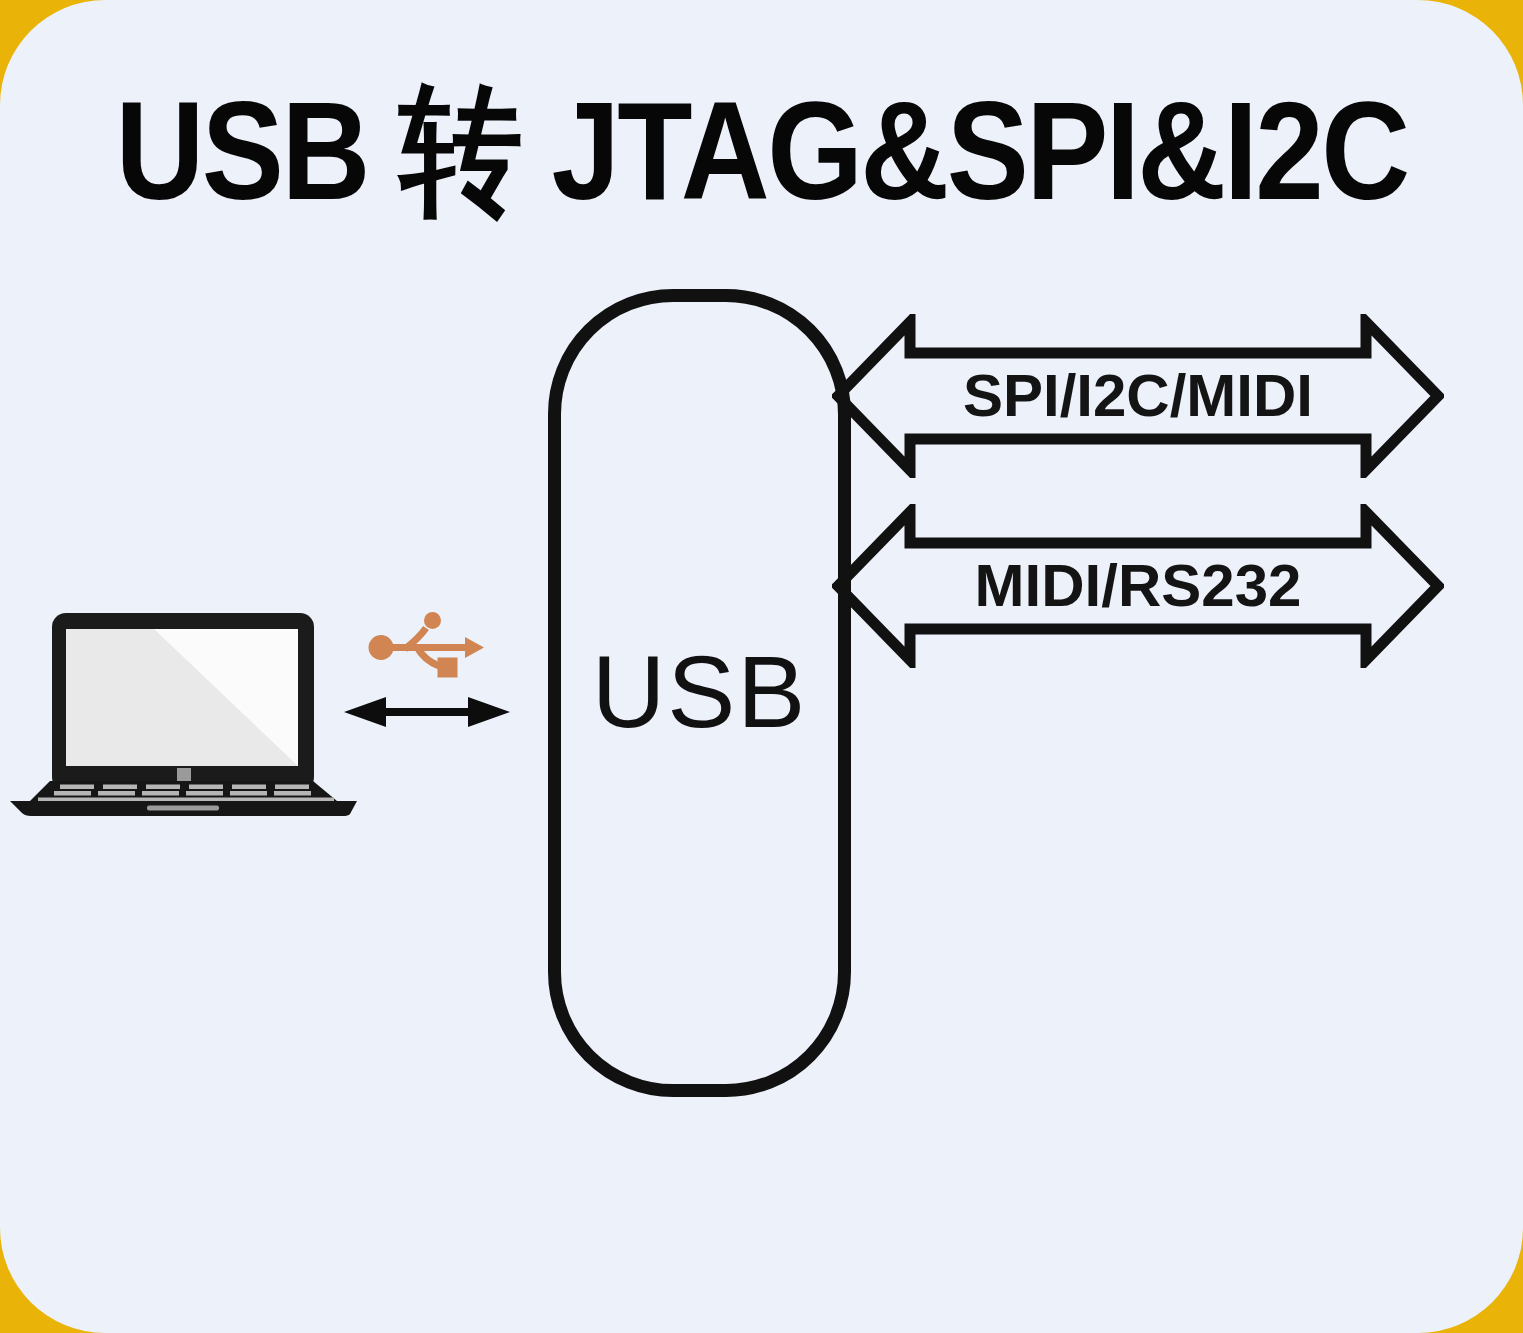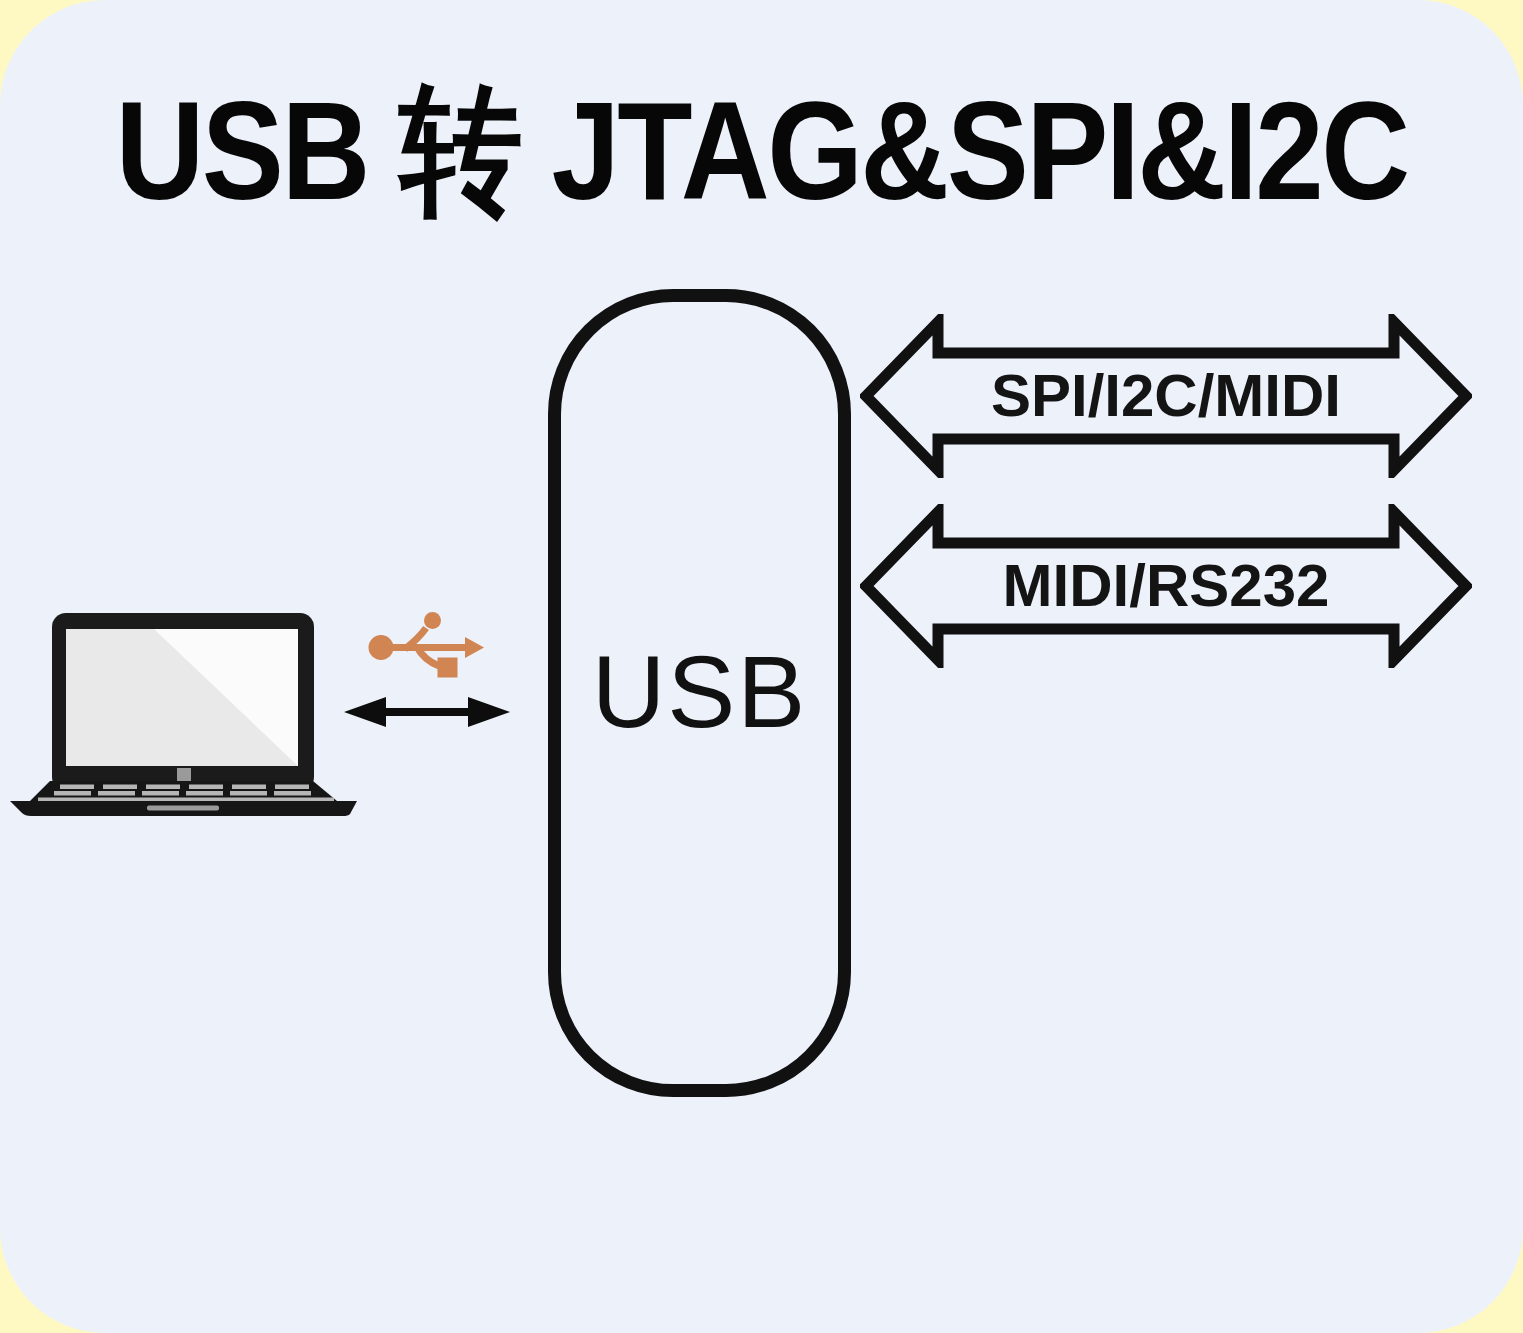--- a/index.html
+++ b/index.html
@@ -1,18 +1,18 @@
 <!DOCTYPE html>
 <html><head>
 <meta charset="utf-8">
 <style>
   html, body { margin: 0; padding: 0; background: #ffffff; }
   body { width: 1523px; height: 1333px; font-family: "Liberation Sans", "DejaVu Sans", sans-serif; }
 
-  .canvas { position: relative; width: 1523px; height: 1333px; background: #fef9c3; overflow: hidden; }
+  .canvas { position: relative; width: 1523px; height: 1333px; background: #eab308; overflow: hidden; }
 
   .card {
     position: absolute; inset: 0;
     background: #edf1fa;
     border-radius: 105px;
   }
 
   .title {
     position: absolute; top: 58px; left: 0; width: 100%;
     text-align: center;
@@ -35,21 +35,21 @@
     display: flex; flex-direction: row;
     align-items: center; justify-content: center;
     background: transparent;
   }
   .converter .line {
     font-size: 102px; font-weight: 500; color: #111111;
     line-height: 1.15; letter-spacing: 2px;
   }
 
   .interfaces {
-    position: absolute; left: 860px; top: 314px; width: 612px;
+    position: absolute; left: 832px; top: 314px; width: 612px;
     display: flex; flex-direction: column; gap: 26px;
   }
   .iface { position: relative; width: 612px; height: 164px; }
   .iface svg { position: absolute; inset: 0; }
   .iface .label {
     position: absolute; inset: 0;
     display: flex; align-items: center; justify-content: center;
     font-size: 60px; font-weight: 600; color: #141414;
     letter-spacing: 0px;
     padding-bottom: 2px;

